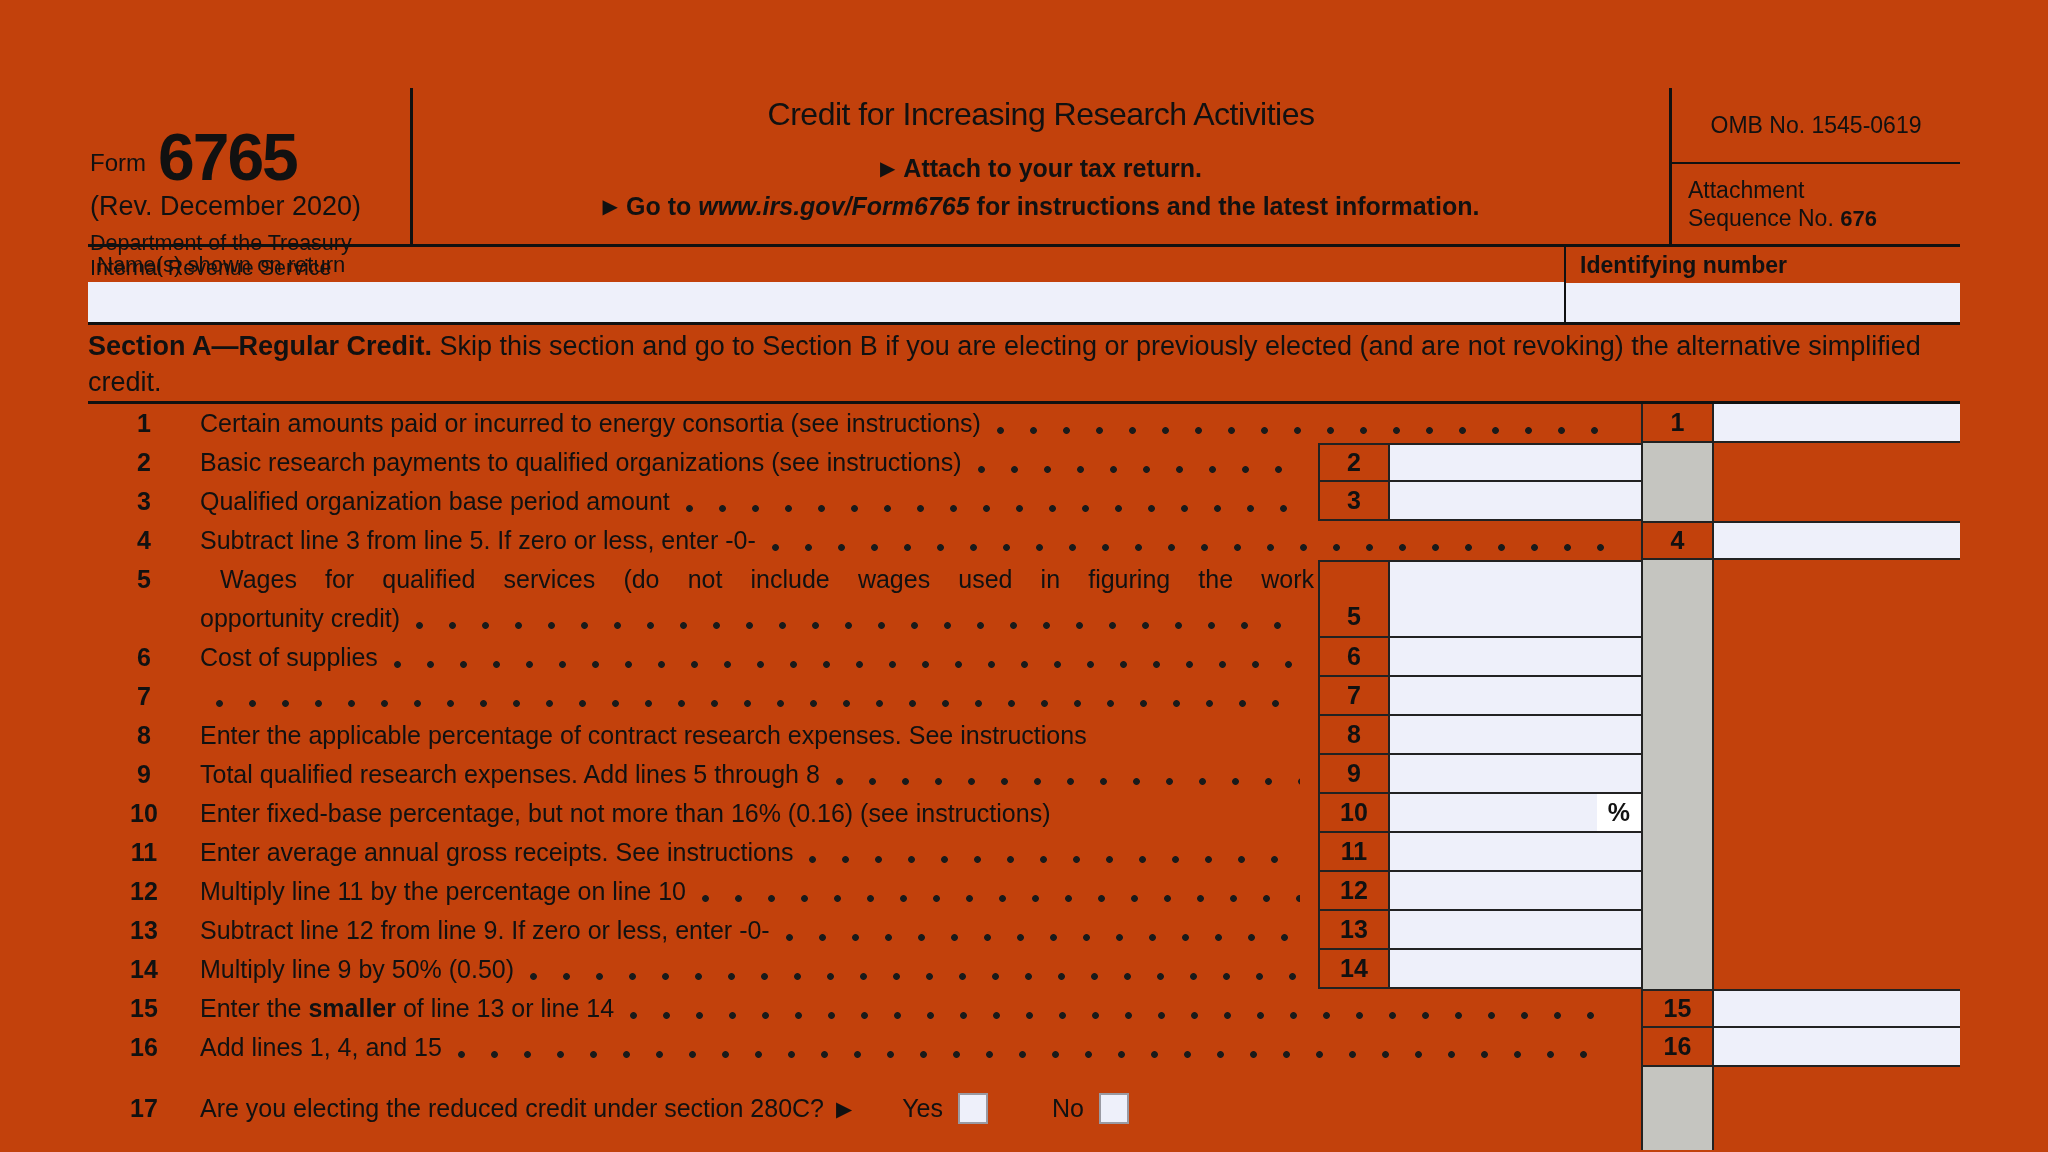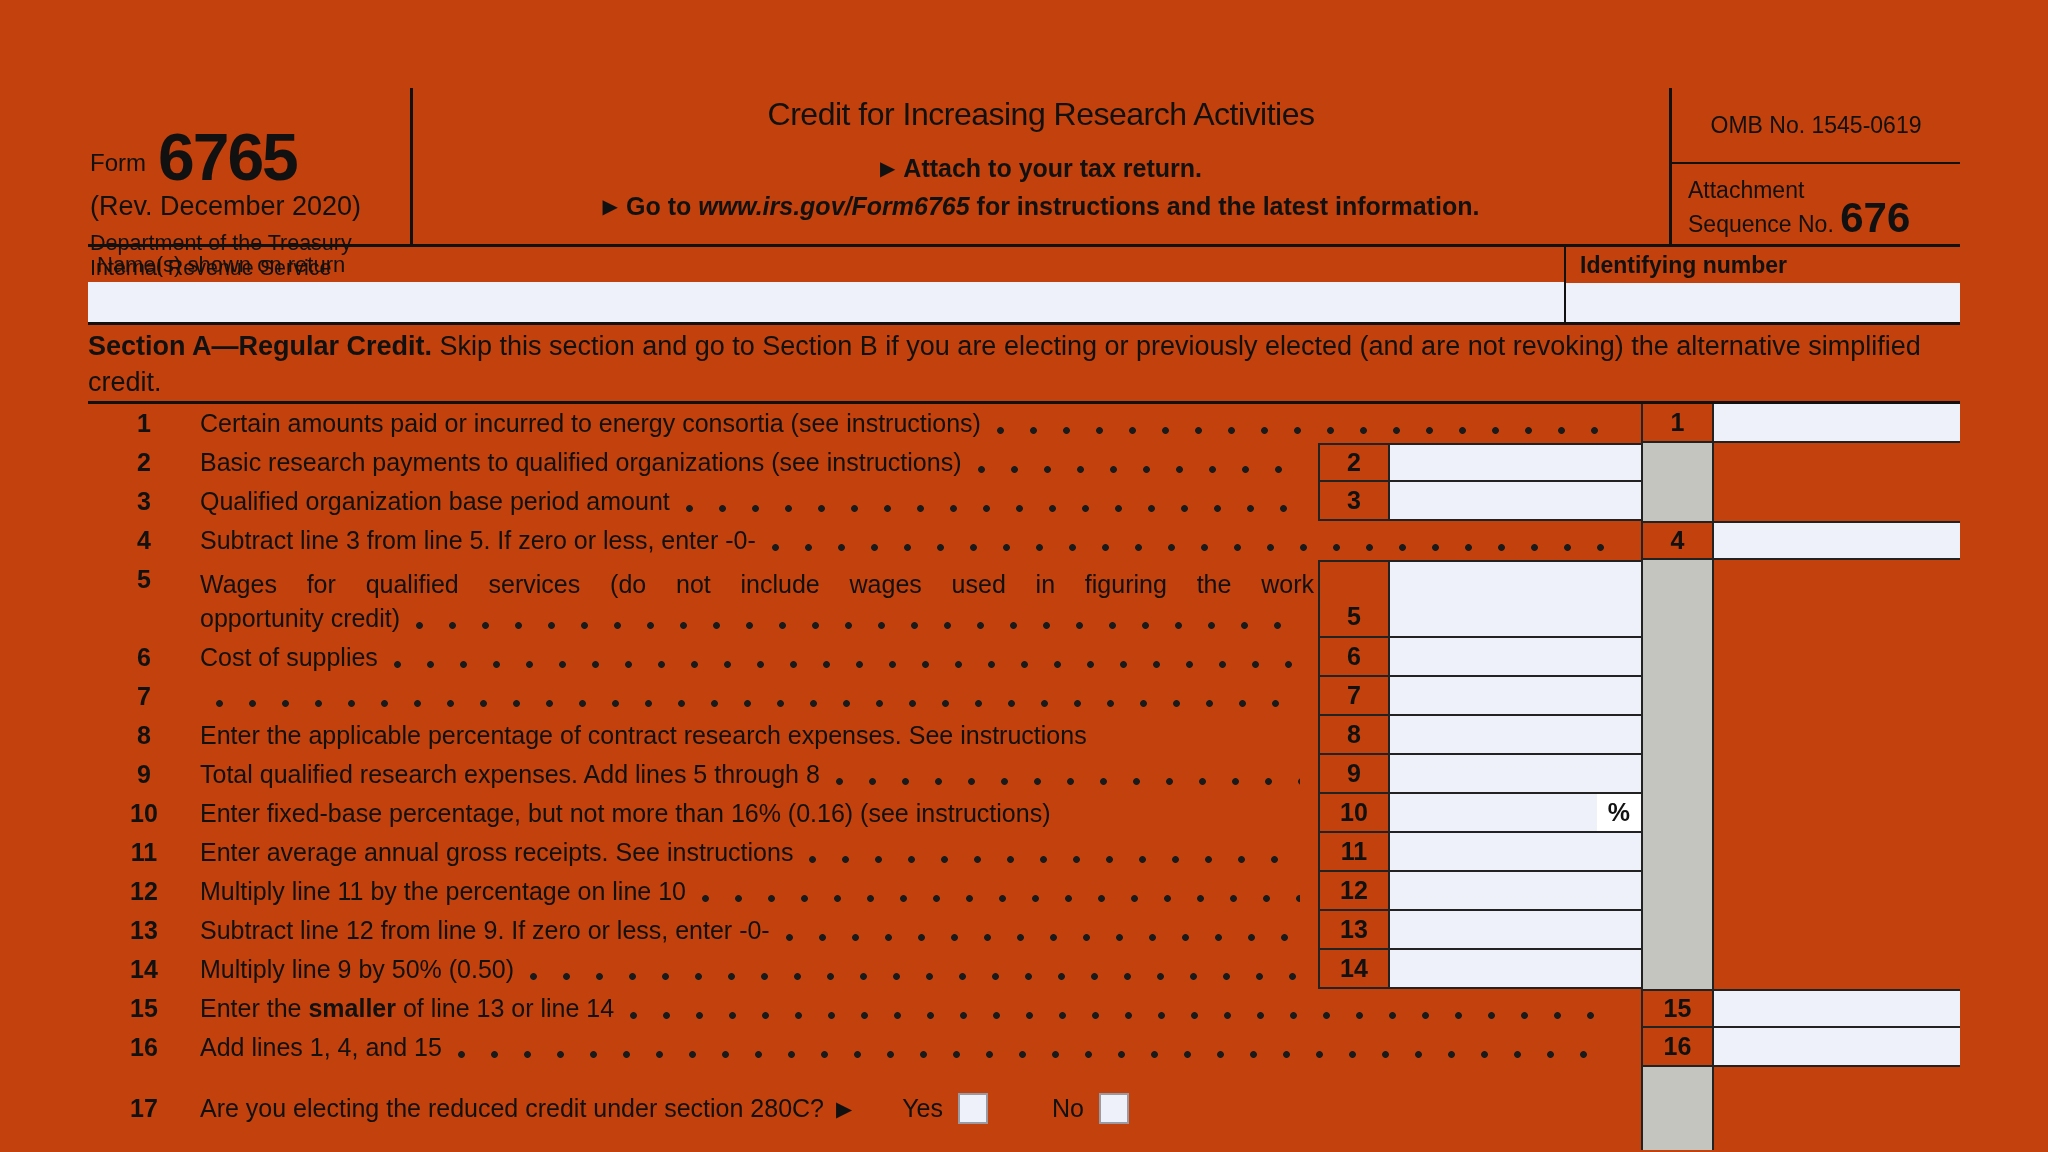--- a/index.html
+++ b/index.html
@@ -22,21 +22,21 @@
   .agency { font-size:21.5px; line-height:25px; margin-top:9px; }
   .hdr-center { flex:1; border-right:3px solid var(--ink); text-align:center; padding-top:8px; }
   .title { font-size:32px; font-weight:normal; letter-spacing:-0.5px; }
   .attach { font-size:25px; font-weight:bold; margin-top:21px; }
   .goto  { font-size:25px; font-weight:bold; margin-top:9px; }
   .url { font-style:italic; }
   .arr { font-size:20px; margin-right:8px; position:relative; top:-2px; }
   .hdr-right { width:288px; display:flex; flex-direction:column; }
   .omb { height:76px; border-bottom:2px solid var(--ink); display:flex; align-items:center; justify-content:center; font-size:23px; }
   .attachment { flex:1; padding:12px 0 0 16px; font-size:23px; line-height:28px; }
-  .seq { font-size:42px; font-weight:bold; }
+  .seq { font-size:22px; font-weight:bold; }
 
   
   .idrow { display:flex; height:78px; border-bottom:3px solid var(--ink); }
   .name-cell { flex:1; border-right:2.5px solid var(--ink); display:flex; flex-direction:column; }
   .id-cell { width:394px; display:flex; flex-direction:column; }
   .lbl { font-size:22px; padding:5px 0 4px 9px; }
   .id-cell .lbl { font-weight:bold; font-size:23px; padding-left:14px; }
   .field { flex:1; background:var(--lav); font-size:24px; padding:2px 10px; }
 
   
@@ -62,21 +62,21 @@
   .c-minput { width:251px; background:var(--lav); display:flex; align-items:center; justify-content:flex-end; }
   .pct { background:#fff; height:100%; display:flex; align-items:center; padding:0 11px; font-weight:bold; }
   .c-rbox { width:73px; display:flex; align-items:center; justify-content:center; font-weight:bold;
             border-left:2.5px solid var(--bd); border-right:2.5px solid var(--bd); }
   .c-rinput { width:246px; background:var(--lav); }
   .c-rgray  { width:73px; background:var(--gray); border-left:2.5px solid var(--bd); border-right:2.5px solid var(--bd); }
   .c-rrest  { width:246px; }
   .bt { border-top:2.5px solid var(--bd); }
   .bb { border-bottom:2.5px solid var(--bd); }
   .tall .c-desc { flex-direction:column; align-items:stretch; justify-content:flex-start; }
-  .l5a { height:39px; display:flex; align-items:flex-end; }
+  .l5a { height:39px; display:flex; align-items:center;margin-left:20px; }
   .l5a .j { width:100%; text-align:justify; text-align-last:justify; white-space:normal; padding-right:4px; }
   .l5b { height:39px; display:flex; align-items:center; }
   .qarrow { margin-left:12px; font-size:21px; }
   .yn { white-space:nowrap; }
   .yes { margin-left:50px; }
   .no  { margin-left:64px; }
   .cb { width:30px; height:31px; background:var(--lav); border:2.5px solid var(--cbbd); margin-left:15px; }
 </style>
 </head>
 <body>

